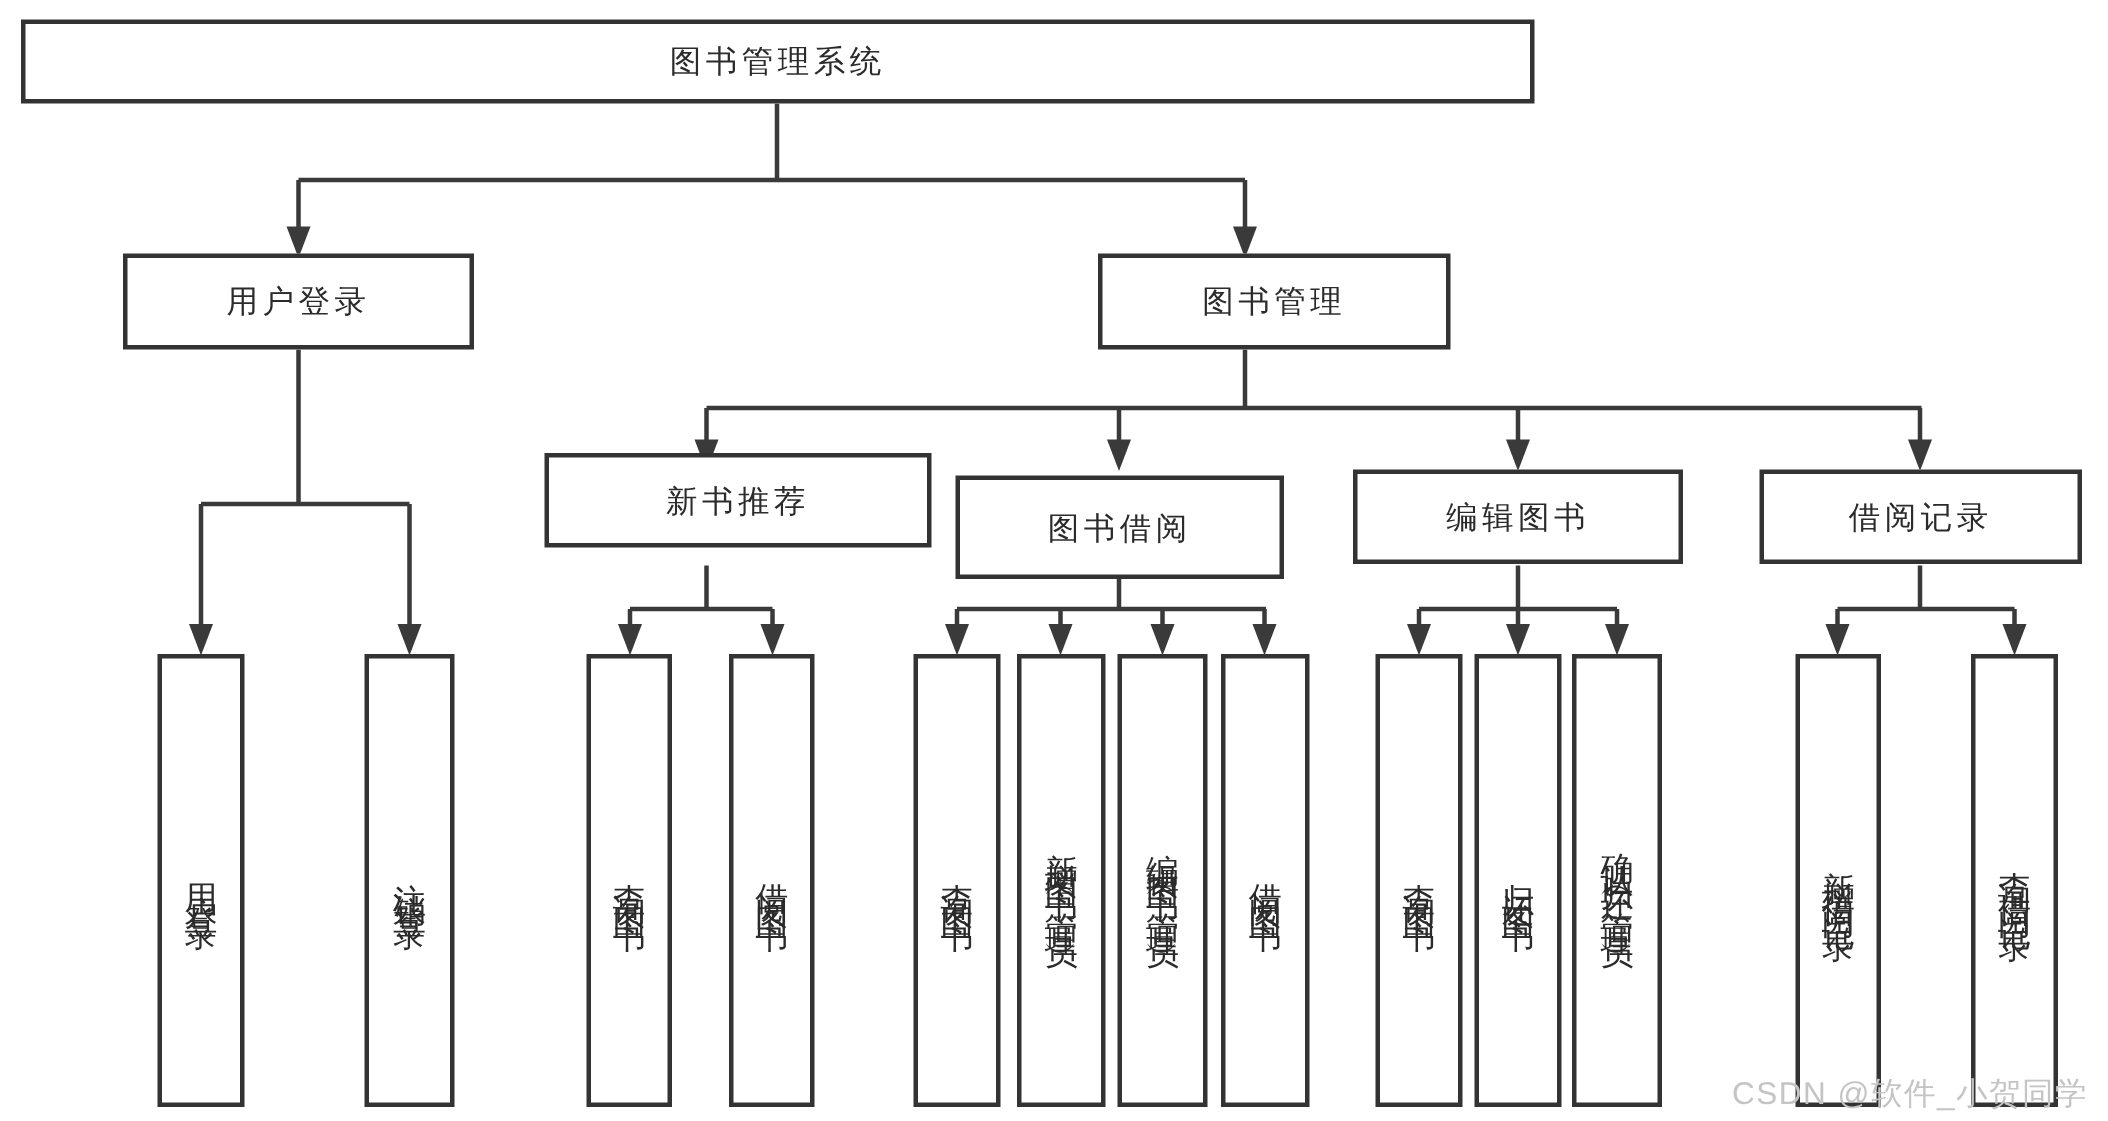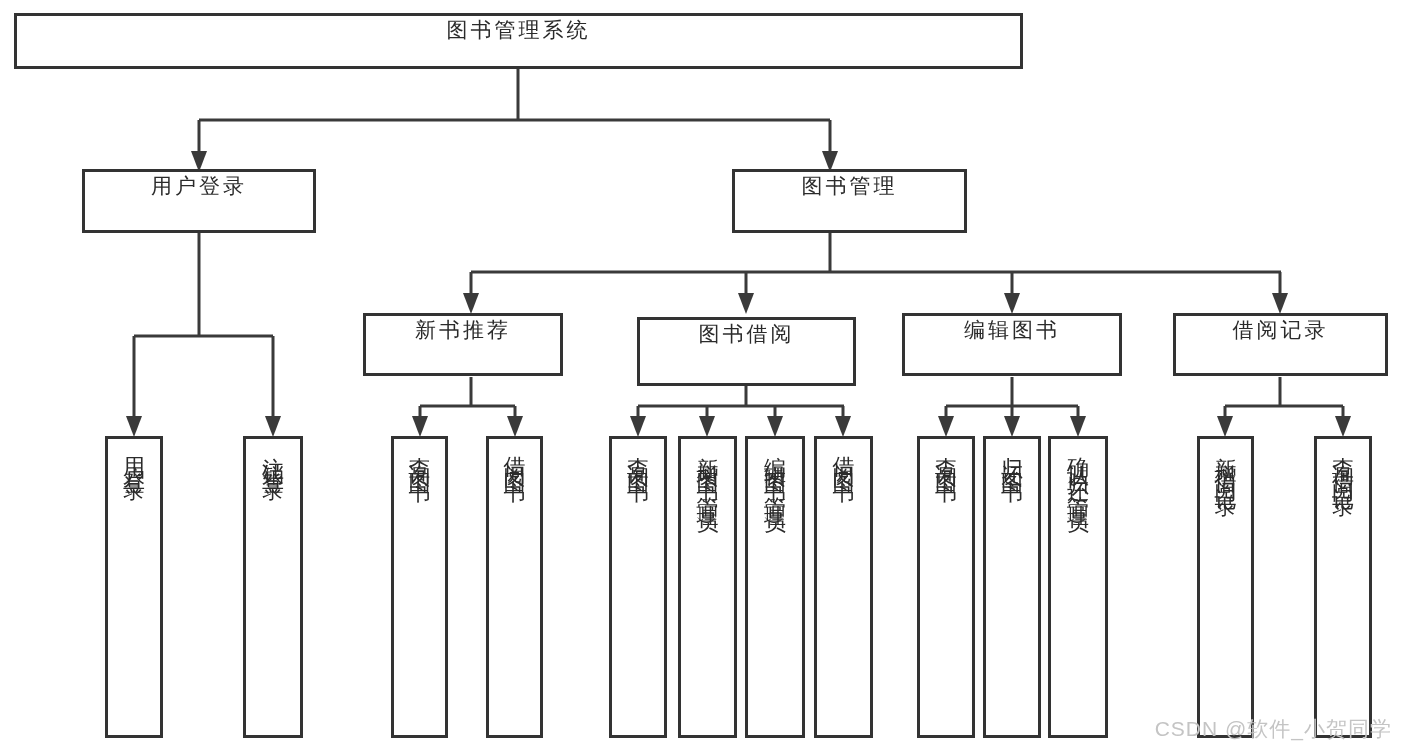--- a/index.html
+++ b/index.html
@@ -35,20 +35,21 @@
   }
   .wires polygon {
     fill: var(--c-line);
     stroke: none;
   }
   .node {
     position: absolute;
     background: var(--c-box_fill);
     border: 3px solid var(--c-border);
     display: flex;
+    align-items: center;
     justify-content: center;
   }
   .node.h .label {
     font-size: 21px;
     letter-spacing: 3px;
     white-space: nowrap;
     color: var(--c-text);
   }
   .node.v .label {
     writing-mode: vertical-rl;
@@ -115,21 +116,21 @@
     <span class="label">图书管理系统</span>
   </div>
 
   <div class="node h" style="left:82px;top:169px;width:234px;height:64px">
     <span class="label">用户登录</span>
   </div>
   <div class="node h" style="left:732px;top:169px;width:235px;height:64px">
     <span class="label">图书管理</span>
   </div>
 
-  <div class="node h" style="left:363px;top:313px;width:200px;height:63px">
+  <div class="node h" style="left:363px;top:302px;width:258px;height:63px">
     <span class="label">新书推荐</span>
   </div>
   <div class="node h" style="left:637px;top:317px;width:219px;height:69px">
     <span class="label">图书借阅</span>
   </div>
   <div class="node h" style="left:902px;top:313px;width:220px;height:63px">
     <span class="label">编辑图书</span>
   </div>
   <div class="node h" style="left:1173px;top:313px;width:215px;height:63px">
     <span class="label">借阅记录</span>

